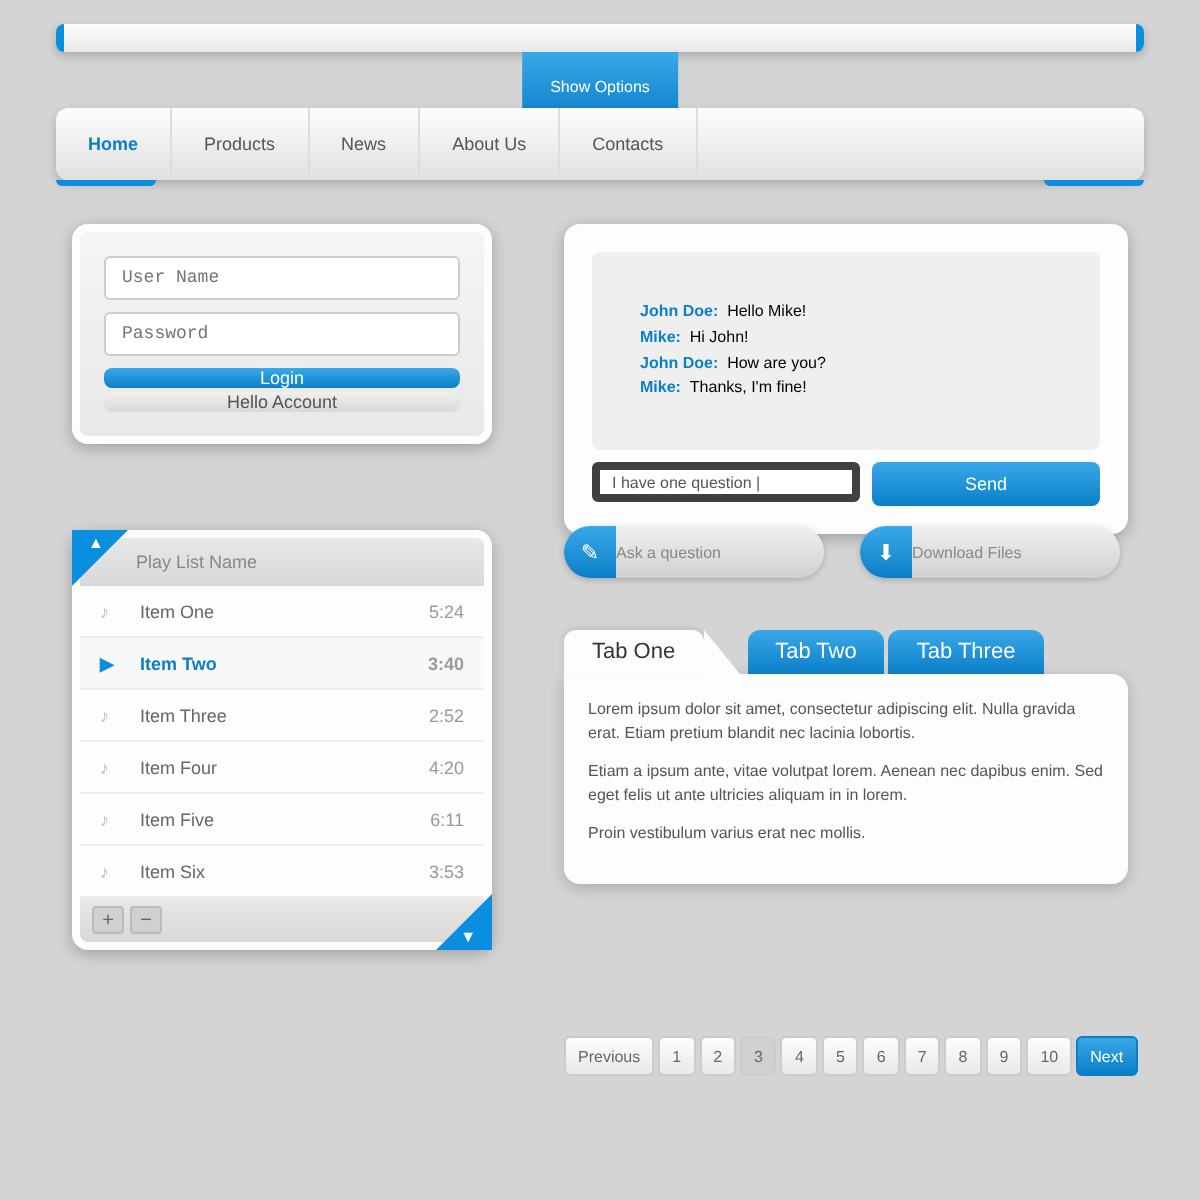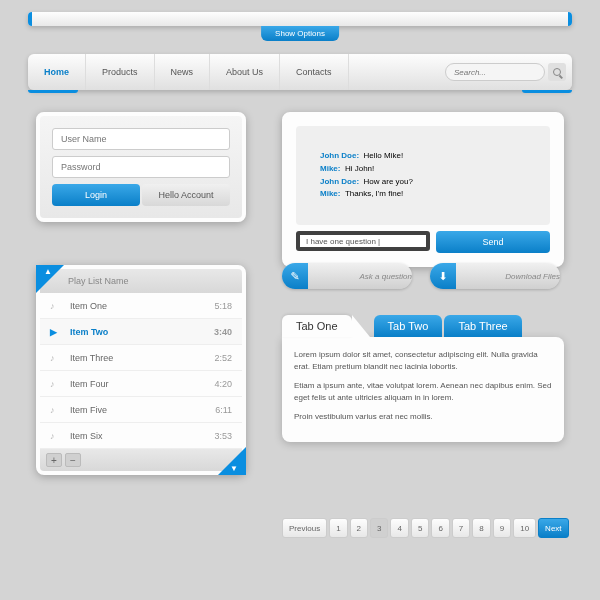--- a/index.html
+++ b/index.html
@@ -2,53 +2,53 @@
 <html><head>
 <meta charset="utf-8">
 <style>
 * { box-sizing: border-box; margin: 0; padding: 0; font-family: Arial, sans-serif; }
 body { background: #d4d4d4; width: 600px; height: 600px; position: relative; font-size: 10px; }
 
 
 .top-bar { position: absolute; top: 12px; left: 28px; right: 28px; height: 14px; background: linear-gradient(#fdfdfd,#e8e8e8); border-radius: 4px; box-shadow: 0 2px 5px rgba(0,0,0,0.2); }
 .top-bar::before { content:""; position:absolute; left:0; top:0; bottom:0; width:4px; border-radius:4px 0 0 4px; background:#0a8ee0; }
 .top-bar::after { content:""; position:absolute; right:0; top:0; bottom:0; width:4px; border-radius:0 4px 4px 0; background:#0a8ee0; }
-.show-options { position:absolute; left:50%; transform:translateX(-50%); top:100%; background:linear-gradient(#3aa8e8,#0a7fc8); color:#fff; font-size:8px; padding:3px 14px; border-radius:0 0 6px 6px; cursor:pointer; }
+.show-options { position:absolute; left:50%; transform:translateX(-50%); top:100%; background:linear-gradient(#3aa8e8,#0a7fc8); color:#fff; font-size:8px; padding:13px 14px; border-radius:0 0 6px 6px; cursor:pointer; }
 
 
 .nav { position:absolute; top:54px; left:28px; right:28px; height:36px; background:linear-gradient(#fdfdfd,#e0e0e0); border-radius:6px; box-shadow:0 2px 5px rgba(0,0,0,0.2); display:flex; align-items:center; }
 .nav::before { content:""; position:absolute; left:0; bottom:-3px; width:50px; height:3px; background:#0a8ee0; border-radius:0 0 4px 4px; }
 .nav::after { content:""; position:absolute; right:0; bottom:-3px; width:50px; height:3px; background:#0a8ee0; border-radius:0 0 4px 4px; }
 .nav-item { padding:0 16px; color:#555; font-size:9px; height:100%; display:flex; align-items:center; cursor:pointer; border-right:1px solid #ddd; }
 .nav-item:first-child { color:#0a7fc8; font-weight:bold; }
 .search-wrap { margin-left:auto; margin-right:6px; display:flex; align-items:center; }
 .search-input { width:100px; height:18px; border-radius:9px; border:1px solid #ccc; background:#f5f5f5; font-size:8px; padding:0 8px; color:#888; font-style:italic; }
 .search-btn { width:18px; height:18px; margin-left:3px; background:#e0e0e0; border-radius:3px; display:flex; align-items:center; justify-content:center; cursor:pointer; }
 
 
 .login { position:absolute; top:112px; left:36px; width:210px; background:linear-gradient(#f5f5f5,#e8e8e8); border-radius:8px; padding:12px; box-shadow:0 2px 8px rgba(0,0,0,0.25); border:4px solid #fdfdfd; }
-.login input { width:100%; height:22px; margin-bottom:6px; border:1px solid #ccc; border-radius:3px; padding:0 8px; font-size:9px; color:#777; }
-.login-actions { display:flex; gap:2px; }
+.login input { width:100%; height:22px; margin-bottom:6px; border:1px solid #ccc; border-radius:3px; padding:0 8px; font-size:9px; color:#777;font-family:Liberation Mono, monospace; }
+.login-actions { display:flex; gap:2px;flex-direction:column; }
 .btn-blue { background:linear-gradient(#3aa8e8,#0a7fc8); color:#fff; border:none; border-radius:4px; height:22px; font-size:9px; cursor:pointer; flex:1; }
 .btn-gray { background:linear-gradient(#f0f0f0,#d8d8d8); color:#555; border:none; border-radius:4px; height:22px; font-size:9px; cursor:pointer; flex:1; }
 
 
 .chat { position:absolute; top:112px; left:282px; width:282px; background:#fdfdfd; border-radius:8px; padding:10px; box-shadow:0 2px 8px rgba(0,0,0,0.25); border:4px solid #fdfdfd; }
 .chat-msgs { background:#efefef; border-radius:4px; padding:24px; font-size:8px; line-height:1.6; margin-bottom:6px; }
 .chat-msgs .name { color:#0a7fc8; font-weight:bold; }
 .chat-input-row { display:flex; gap:6px; }
 .chat-input { flex:1; height:20px; border:4px solid #404040; border-radius:3px; font-size:8px; padding:0 6px; color:#555; }
 .chat-send { width:50px; }
 .chat-tail { position:absolute; bottom:-12px; left:30px; width:0; height:0; border:10px solid transparent; border-top-color:#fdfdfd; }
 
 
 .action-btns { position:absolute; top:263px; left:282px; display:flex; gap:18px; }
 .action-btn { width:130px; height:26px; background:linear-gradient(#f0f0f0,#d0d0d0); border-radius:13px; display:flex; align-items:center; font-size:8px; color:#888; cursor:pointer; box-shadow:0 1px 3px rgba(0,0,0,0.2); }
 .action-icon { width:26px; height:26px; background:linear-gradient(#3aa8e8,#0a7fc8); border-radius:13px 0 0 13px; display:flex; align-items:center; justify-content:center; color:#fff; font-size:11px; }
-.action-text { flex:1; text-align:right;font-style:italic; }
+.action-text { flex:1; text-align:left; }
 
 
 .playlist { position:absolute; top:265px; left:36px; width:210px; background:#fdfdfd; border-radius:8px; box-shadow:0 2px 8px rgba(0,0,0,0.25); border:4px solid #fdfdfd; }
 .pl-header { height:24px; background:linear-gradient(#e8e8e8,#d8d8d8); border-radius:4px 4px 0 0; display:flex; align-items:center; padding-left:28px; font-size:9px; color:#888; position:relative; }
 .pl-tri-tl { position:absolute; left:-4px; top:-4px; width:0; height:0; border:14px solid transparent; border-top-color:#0a8ee0; border-left-color:#0a8ee0; }
 .pl-list { }
 .pl-row { display:flex; align-items:center; height:26px; border-bottom:1px solid #eee; padding:0 10px; font-size:9px; color:#666; cursor:pointer; }
 .pl-row.active { color:#0a7fc8; font-weight:bold; background:#f8f8f8; }
 .pl-icon { width:14px; color:#bbb; }
 .pl-row.active .pl-icon { color:#0a8ee0; }
@@ -86,26 +86,20 @@
 <div class="top-bar">
   <div class="show-options">Show Options</div>
 </div>
 
 <div class="nav">
   <div class="nav-item">Home</div>
   <div class="nav-item">Products</div>
   <div class="nav-item">News</div>
   <div class="nav-item">About Us</div>
   <div class="nav-item">Contacts</div>
-  <div class="search-wrap">
-    <input class="search-input" placeholder="Search..." style="">
-    <div class="search-btn">
-        <span class="mag"></span>
-      </div>
-  </div>
 </div>
 
 <div class="login">
   <input placeholder="User Name" style="">
   <input placeholder="Password" style="">
   <div class="login-actions">
     <button class="btn-blue">Login</button>
     <button class="btn-gray">Hello Account</button>
   </div>
 </div>
@@ -138,21 +132,21 @@
 <div class="playlist">
   <div class="pl-header">
     <div class="pl-tri-tl"></div>
     <span class="pl-arrow-up">▲</span>
     <span>Play List Name</span>
   </div>
   <div class="pl-list" id="pl-list">
       <div class="pl-row">
         <span class="pl-icon">♪</span>
         <span class="pl-name">Item One</span>
-        <span class="pl-time">5:18</span>
+        <span class="pl-time">5:24</span>
       </div>
       <div class="pl-row active">
         <span class="pl-icon">▶</span>
         <span class="pl-name">Item Two</span>
         <span class="pl-time">3:40</span>
       </div>
       <div class="pl-row">
         <span class="pl-icon">♪</span>
         <span class="pl-name">Item Three</span>
         <span class="pl-time">2:52</span>

